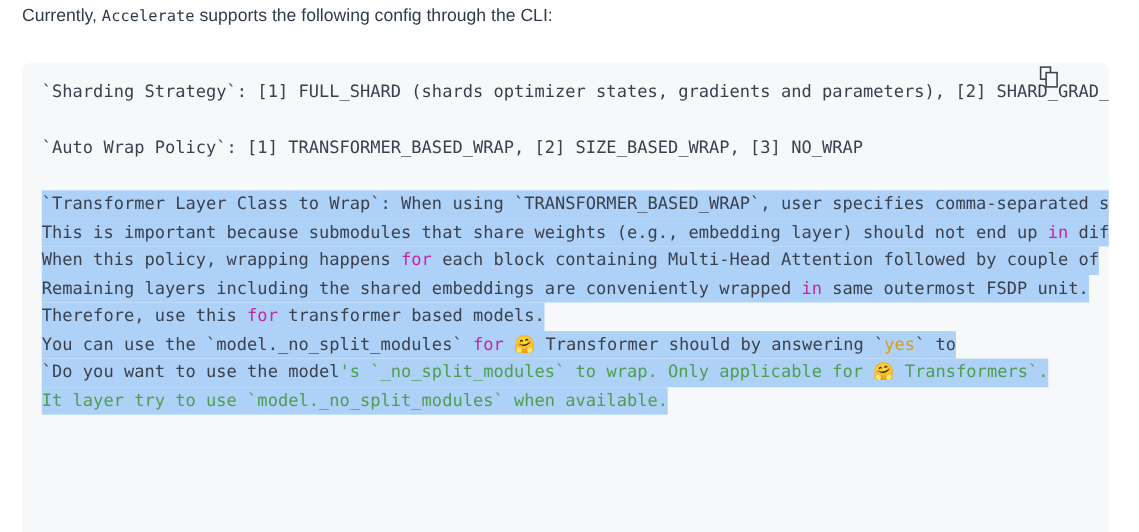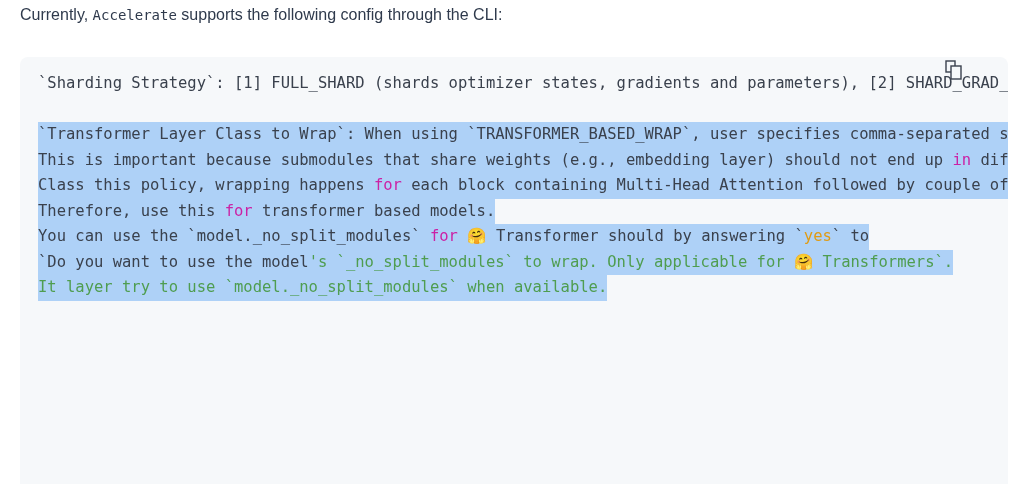--- a/index.html
+++ b/index.html
@@ -41,23 +41,25 @@
 </style>
 </head>
 <body>
 
 <div class="page">
 
   <p class="intro"><span>Currently, </span><code>Accelerate</code><span> supports the following config through the CLI:</span></p>
 
   <div class="code-block">
       <div class="line gap"><span class="c-d">`Sharding Strategy`: [1] FULL_SHARD (shards optimizer states, gradients and parameters), [2] SHARD_GRAD_OP</span></div>
+      <div class="line gap"><span class="c-d">`Auto Wrap Policy`: [1] TRANSFORMER_BASED_WRAP, [2] SIZE_BASED_WRAP, [3] NO_WRAP</span></div>
       <div class="line"><span class="sel"><span class="c-d">`Transformer Layer Class to Wrap`: When using `TRANSFORMER_BASED_WRAP`, user specifies comma-separated str</span></span></div>
       <div class="line"><span class="sel"><span class="c-d">This is important because submodules that share weights (e.g., embedding layer) should not end up </span><span class="c-k">in</span><span class="c-d"> diffe</span></span></div>
-      <div class="line"><span class="sel"><span class="c-d">Class this policy, wrapping happens </span><span class="c-k">for</span><span class="c-d"> each block containing Multi-Head Attention followed by couple of</span></span></div>
+      <div class="line"><span class="sel"><span class="c-d">When this policy, wrapping happens </span><span class="c-k">for</span><span class="c-d"> each block containing Multi-Head Attention followed by couple of</span></span></div>
+      <div class="line"><span class="sel"><span class="c-d">Remaining layers including the shared embeddings are conveniently wrapped </span><span class="c-k">in</span><span class="c-d"> same outermost FSDP unit.</span></span></div>
       <div class="line"><span class="sel"><span class="c-d">Therefore, use this </span><span class="c-k">for</span><span class="c-d"> transformer based models.</span></span></div>
       <div class="line"><span class="sel"><span class="c-d">You can use the `model._no_split_modules` </span><span class="c-k">for</span><span class="c-d"> 🤗 Transformer should by answering `</span><span class="c-y">yes</span><span class="c-d">` to</span></span></div>
       <div class="line"><span class="sel"><span class="c-d">`Do you want to use the model</span><span class="c-s">'s `_no_split_modules` to wrap. Only applicable for 🤗 Transformers`.</span></span></div>
       <div class="line"><span class="sel"><span class="c-s">It layer try to use `model._no_split_modules` when available.</span></span></div>
     </div>
 
   <svg class="cursor" viewBox="0 0 20 22">
     <rect x="2" y="1" width="9" height="11" fill="#f6f8fa" stroke="#3a414d" stroke-width="1.4"></rect>
     <rect x="7" y="6" width="10" height="13" fill="#f6f8fa" stroke="#3a414d" stroke-width="1.4"></rect>
   </svg>

